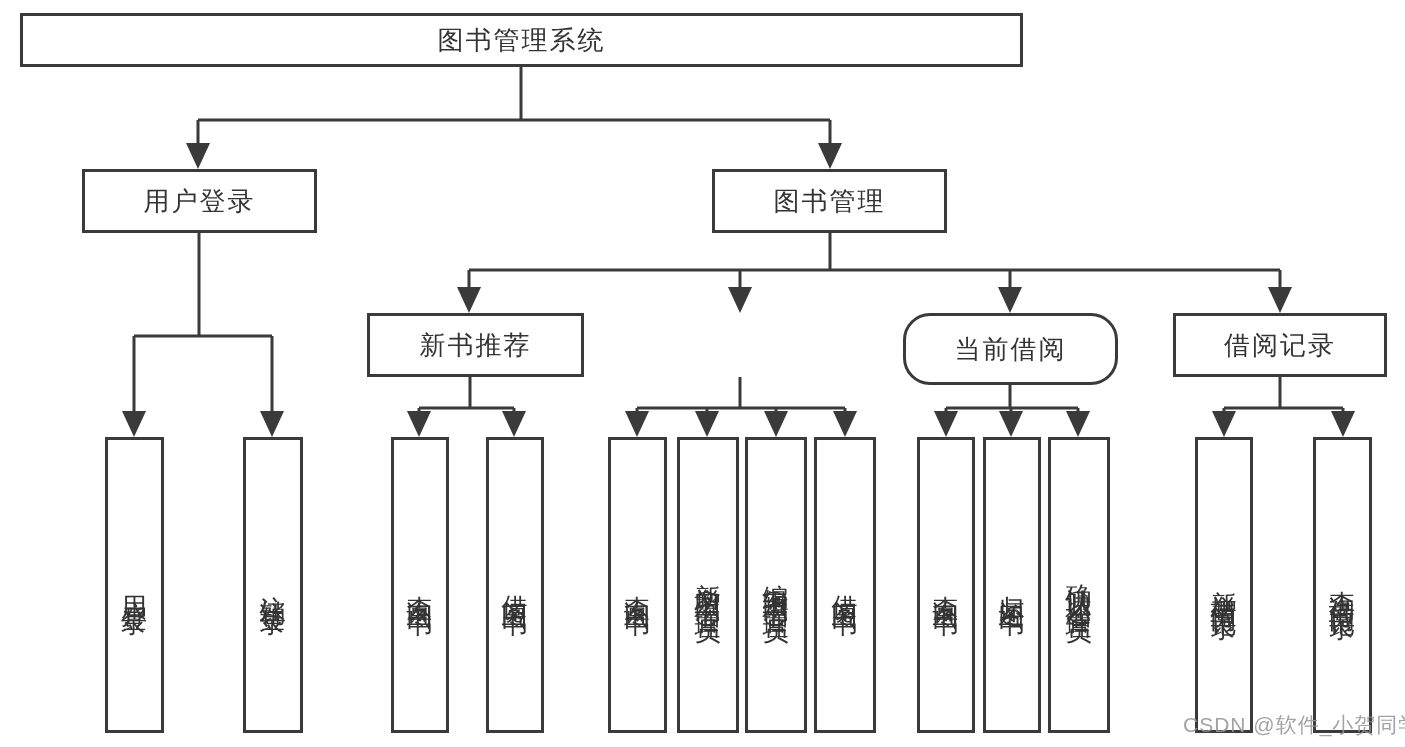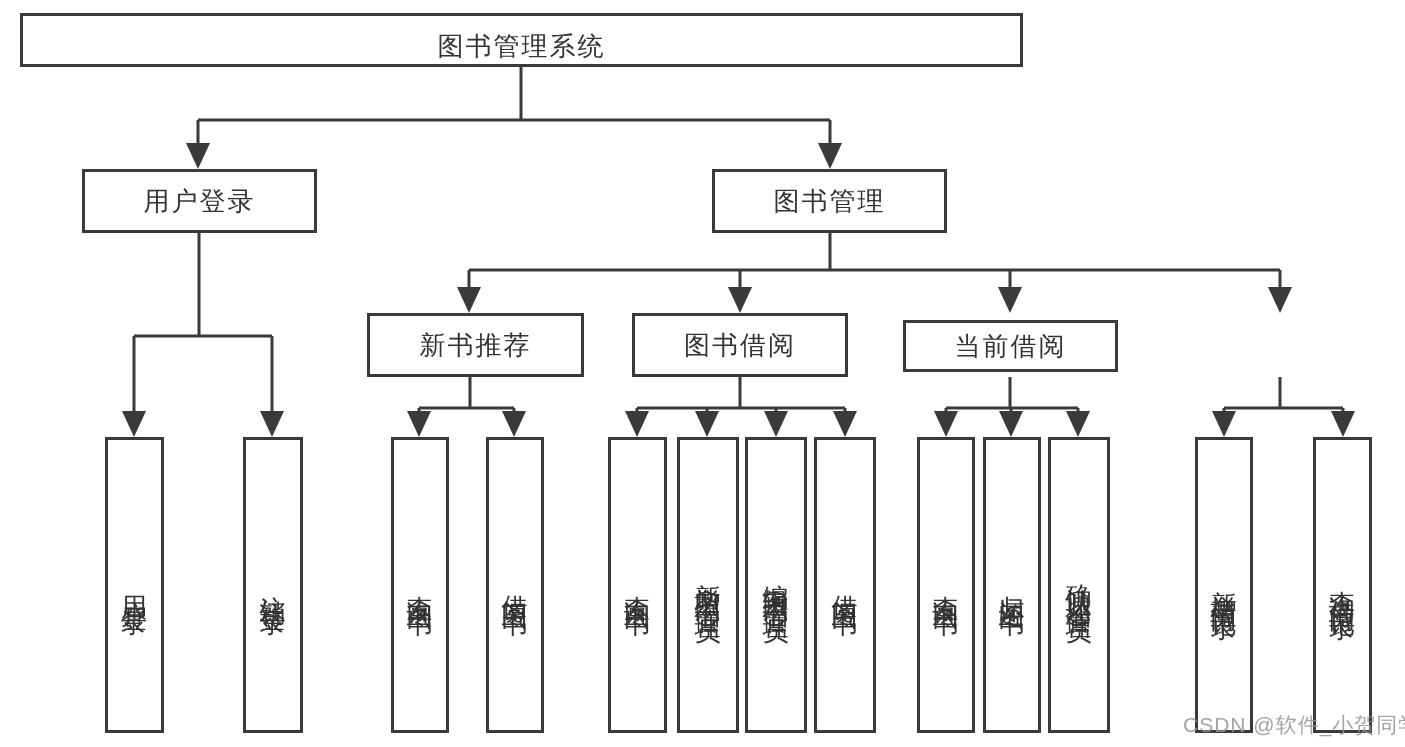--- a/index.html
+++ b/index.html
@@ -53,27 +53,27 @@
     position: absolute;
     left: 1183px;
     top: 711px;
     font-size: 21px;
     color: rgba(150, 150, 150, 0.88);
     white-space: nowrap;
     z-index: 5;
     letter-spacing: 1px;
   }
   
-  .root-box  { left: 20px;  top: 13px;  width: 1003px; height: 54px; align-items: flex-end; }
+  .root-box  { left: 20px;  top: 13px;  width: 1003px; height: 54px; }
   .n-user    { left: 82px;  top: 169px; width: 235px;  height: 64px; }
   .n-mgmt    { left: 712px; top: 169px; width: 235px;  height: 64px; font-family: Liberation Mono, monospace; }
   
   .n-newbook { left: 367px;  top: 313px; width: 217px; height: 64px; }
   .n-borrow  { left: 632px;  top: 313px; width: 216px; height: 64px; }
-  .n-current { left: 903px;  top: 320px; width: 215px; height: 52px; }
+  .n-current { left: 903px;  top: 313px; width: 215px; height: 72px; border-radius: 27px; }
   .n-records { left: 1173px; top: 313px; width: 214px; height: 64px; }
   
   .lf-1  { left: 105px;  width: 59px; }
   .lf-2  { left: 243px;  width: 60px; }
   .lf-3  { left: 391px;  width: 58px; }
   .lf-4  { left: 486px;  width: 58px; }
   .lf-5  { left: 608px;  width: 59px; }
   .lf-6  { left: 677px;  width: 62px; }
   .lf-7  { left: 745px;  width: 62px; }
   .lf-8  { left: 814px;  width: 62px; }
@@ -131,25 +131,25 @@
   <div class="box n-user">
     <span class="h-label">用户登录</span>
   </div>
   <div class="box n-mgmt">
     <span class="h-label">图书管理</span>
   </div>
 
   <div class="box n-newbook">
     <span class="h-label">新书推荐</span>
   </div>
-  <div class="box n-borrow">
-    <span class="h-label">图书借阅</span>
-  </div>
   <div class="box n-current">
     <span class="h-label">当前借阅</span>
+  </div>
+  <div class="box n-records">
+    <span class="h-label">借阅记录</span>
   </div>
 
   <div class="box leaf lf-1">
     <span class="v-label">用户登录</span>
   </div>
   <div class="box leaf lf-2">
     <span class="v-label">注销登录</span>
   </div>
 
   <div class="box leaf lf-3">

